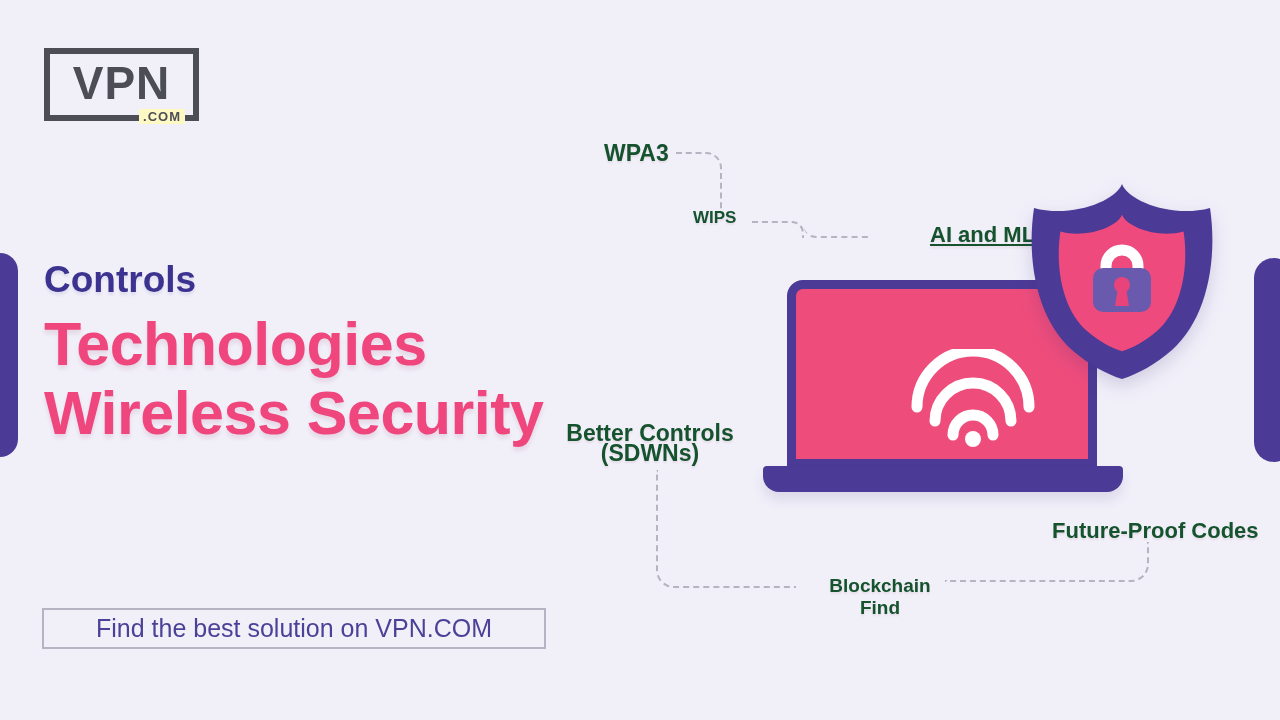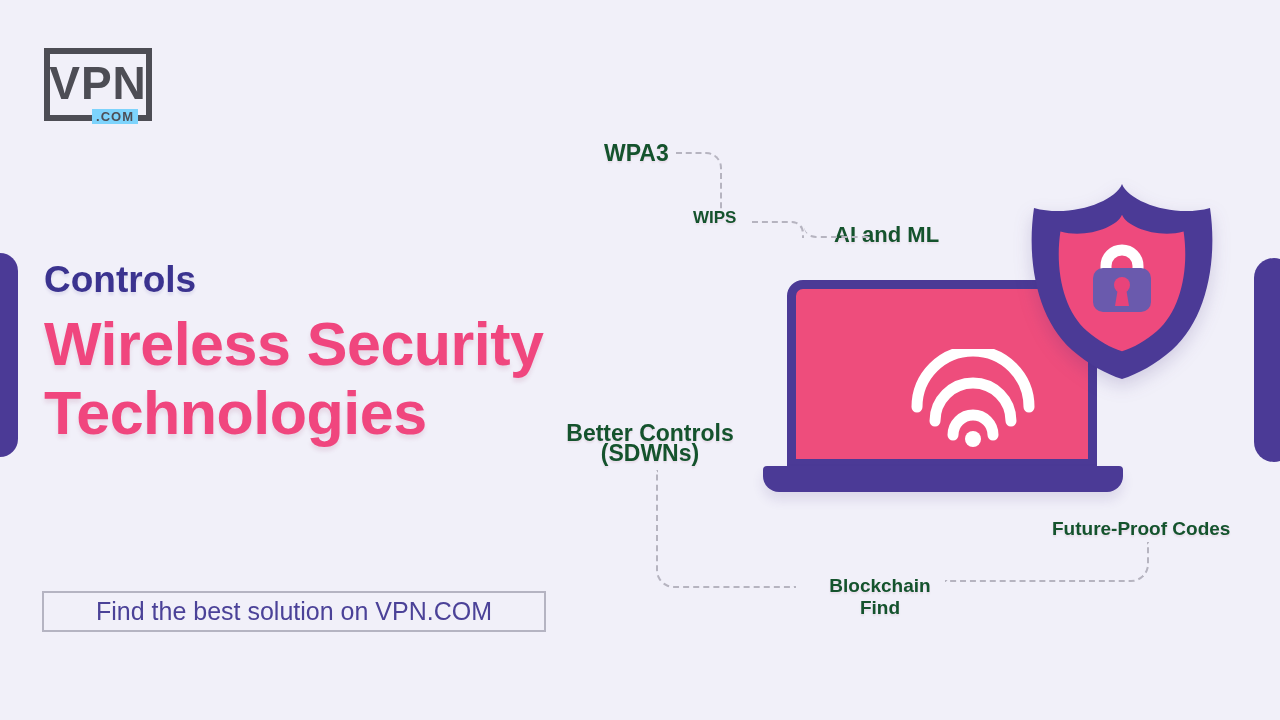--- a/index.html
+++ b/index.html
@@ -7,58 +7,58 @@
   body {
     font-family: "Liberation Sans", sans-serif;
     background:#f1f0f9;
     position:relative;
     overflow:hidden;
   }
   .stage { position:absolute; inset:0; width:1280px; height:720px; }
 
   
   .logo-box {
-    position:absolute; left:44px; top:48px; width:108px; height:73px;
+    position:absolute; left:44px; top:48px; width:155px; height:73px;
     border:6px solid #4d4d55; display:flex; align-items:center; justify-content:center;
   }
   .logo-text { font-size:46px; font-weight:bold; color:#4d4d55; letter-spacing:1px; line-height:1; margin-top:-4px; }
   .logo-suffix {
     position:absolute; right:8px; bottom:-9px; font-size:13px; font-weight:bold;
-    color:#4d4d55; background:#7dd3fc; padding:0 4px; letter-spacing:1px;
+    color:#4d4d55; background:#fef9c3; padding:0 4px; letter-spacing:1px;
   }
 
   
   .headline { position:absolute; left:44px; top:258px; }
   .eyebrow { font-size:37px; font-weight:bold; color:#3b338f; line-height:44px;
              text-shadow:0 3px 3px rgba(59,51,143,.10); }
   .main-title { font-size:61px; font-weight:bold; color:#f0467e; line-height:69px;
                 margin-top:8px; letter-spacing:-.5px;
                 text-shadow:0 4px 4px rgba(150,40,90,.12); }
 
   
   .caption-box {
-    position:absolute; left:42px; top:591px; width:504px; height:41px;
+    position:absolute; left:42px; top:608px; width:504px; height:41px;
     border:2px solid #b5b4c2; display:flex; align-items:center; justify-content:center;
   }
   .caption-text { font-size:25px; color:#4b4298; }
 
   
   .pill { position:absolute; background:#4b3a96; }
   .pill-left  { left:-18px; top:253px; width:36px; height:204px; border-radius:18px; }
   .pill-right { right:-14px; top:258px; width:40px; height:204px; border-radius:20px; }
 
   
   .lbl { position:absolute; color:#14532d; font-weight:bold;
          text-shadow:0 2px 2px rgba(150,40,90,.10); }
   .lbl-wpa3   { left:604px; top:140px; font-size:23px; }
   .lbl-wips   { left:693px; top:208px; font-size:17px; }
-  .lbl-aiml   { left:834px; top:222px; font-size:22px; }
+  .lbl-aiml   { left:930px; top:222px; font-size:22px;text-decoration:underline; }
   .lbl-bc     { left:566px; top:423px; width:168px; font-size:23px; line-height:20px; text-align:center; }
   .lbl-block  { left:818px; top:551px; width:124px; font-size:19px; line-height:22px; text-align:center;margin-top:24px; }
-  .lbl-future { left:1052px; top:518px; font-size:19px;text-align:center; }
+  .lbl-future { left:1052px; top:518px; font-size:22px;text-align:center; }
 
   
   .dash { position:absolute; border:0 dashed #b6b4c0; }
   .c-wpa3 { left:676px; top:152px; width:46px; height:57px;
             border-top-width:2.5px; border-right-width:2.5px; border-top-right-radius:16px; }
   .c-wips-a { left:752px; top:221px; width:52px; height:17px;
               border-top-width:2.5px; border-right-width:2.5px; border-top-right-radius:12px; }
   .c-wips-b { left:804px; top:223px; width:66px; height:15px;
               border-bottom-width:2.5px; border-bottom-left-radius:12px; }
   .c-sdwn { left:656px; top:470px; width:140px; height:118px;
@@ -96,22 +96,22 @@
   <div class="pill pill-right"></div>
 
   <div class="logo-box">
     <span class="logo-text">VPN</span>
     <span class="logo-suffix">.COM</span>
   </div>
 
   <div class="headline">
     <div class="eyebrow">Controls</div>
     <div class="main-title">
+      <div>Technologies</div>
       <div>Wireless Security</div>
-      <div>Technologies</div>
     </div>
   </div>
 
   <div class="caption-box">
     <span class="caption-text">Find the best solution on VPN.COM</span>
   </div>
 
   <div class="lbl lbl-wpa3">WPA3</div>
   <div class="lbl lbl-wips">WIPS</div>
   <div class="lbl lbl-aiml">AI and ML</div>

